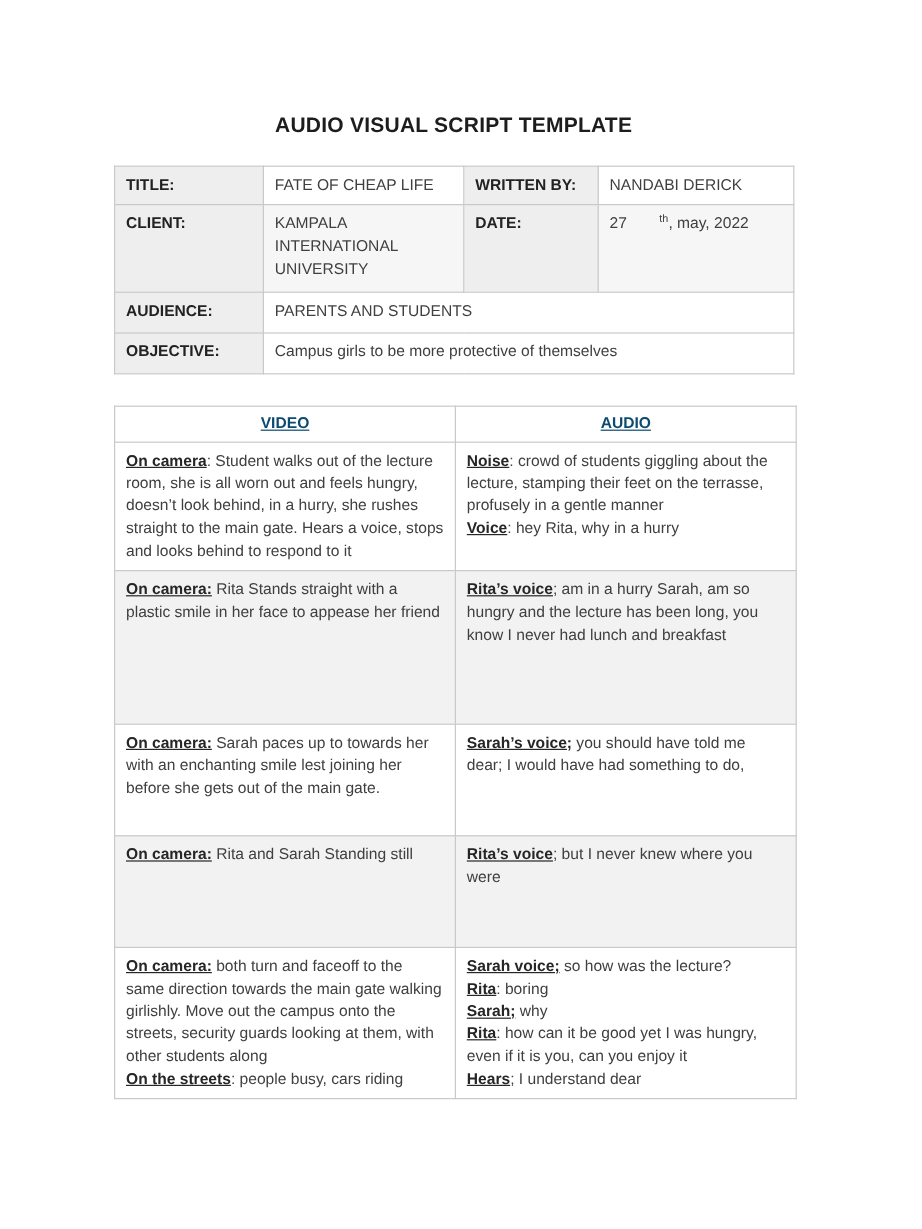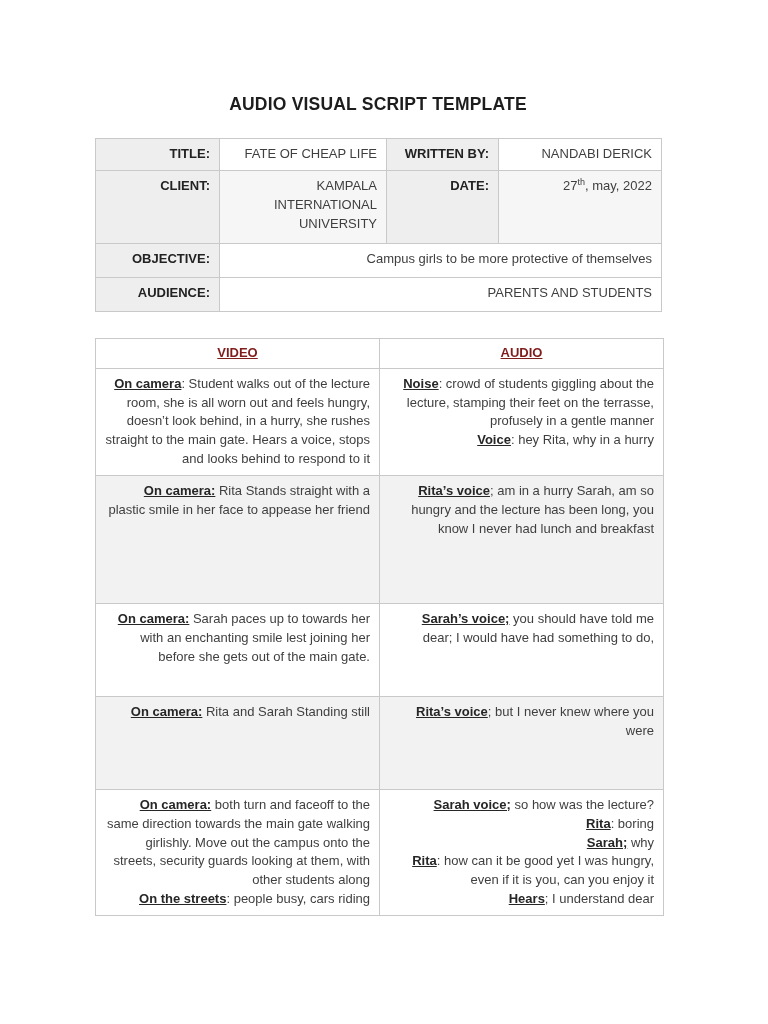--- a/index.html
+++ b/index.html
@@ -29,21 +29,21 @@
     line-height:19px;
     font-weight:700;
     color:#1d1d1d;
     letter-spacing:.2px;
   }
   table{border-collapse:collapse;table-layout:fixed;}
   td,th{
     border:1px solid var(--border);
     box-sizing:border-box;
     vertical-align:top;
-    text-align:right;
+    text-align:left;
     font-size:13px;
     line-height:1.45;
     padding:6px 9px;
     color:var(--text);
     font-weight:400;
     word-wrap:break-word;
   }
   
   .info-table{
     width:566px;
@@ -52,32 +52,32 @@
   .info-table th{
     background:var(--label-bg);
     font-weight:700;
     color:#222222;
   }
   .info-table tr:nth-child(1) td, .info-table tr:nth-child(1) th{height:30px;}
   .info-table tr:nth-child(2) td, .info-table tr:nth-child(2) th{height:73px;}
   .info-table tr:nth-child(3) td, .info-table tr:nth-child(3) th{height:34px;}
   .info-table tr:nth-child(4) td, .info-table tr:nth-child(4) th{height:34px;}
   .client-row td{background:var(--client-bg);}
-  sup{font-size:9px;line-height:0;}
+  sup{font-size:9px;line-height:0;margin-left:27px;}
   
   .script-table{
     width:568px;
     margin:26px 0 0 95px;
   }
   .script-table thead th{
     background:#ffffff;
     text-align:center;
     font-weight:700;
     text-decoration:underline;
-    color:#7f1d1d;
+    color:#0c4a6e;
     height:29px;
     padding:5px 9px;
     margin-top:33px;
   }
   .script-table .b{font-weight:700;color:var(--bold-text);text-decoration:underline;}
   .script-table tr.shaded td{background:var(--shade-bg);}
   .script-table tbody tr:nth-child(1) td{height:58px;}
   .script-table tbody tr:nth-child(2) td{height:128px;}
   .script-table tbody tr:nth-child(3) td{height:93px;}
   .script-table tbody tr:nth-child(4) td{height:93px;}
@@ -105,26 +105,26 @@
         <th>WRITTEN BY:</th>
         <td>NANDABI DERICK</td>
       </tr>
       <tr class="client-row">
         <th>CLIENT:</th>
         <td>KAMPALA INTERNATIONAL UNIVERSITY</td>
         <th>DATE:</th>
         <td><span>27</span><sup>th</sup><span>, may, 2022</span></td>
       </tr>
       <tr>
+        <th>AUDIENCE:</th>
+        <td colspan="3">PARENTS AND STUDENTS</td>
+      </tr>
+      <tr>
         <th>OBJECTIVE:</th>
         <td colspan="3">Campus girls to be more protective of themselves</td>
-      </tr>
-      <tr>
-        <th>AUDIENCE:</th>
-        <td colspan="3">PARENTS AND STUDENTS</td>
       </tr>
     </tbody>
   </table>
 
   <table class="script-table">
     <colgroup>
       <col style="width:284px">
         <col style="width:284px">
     </colgroup>
     <thead>

